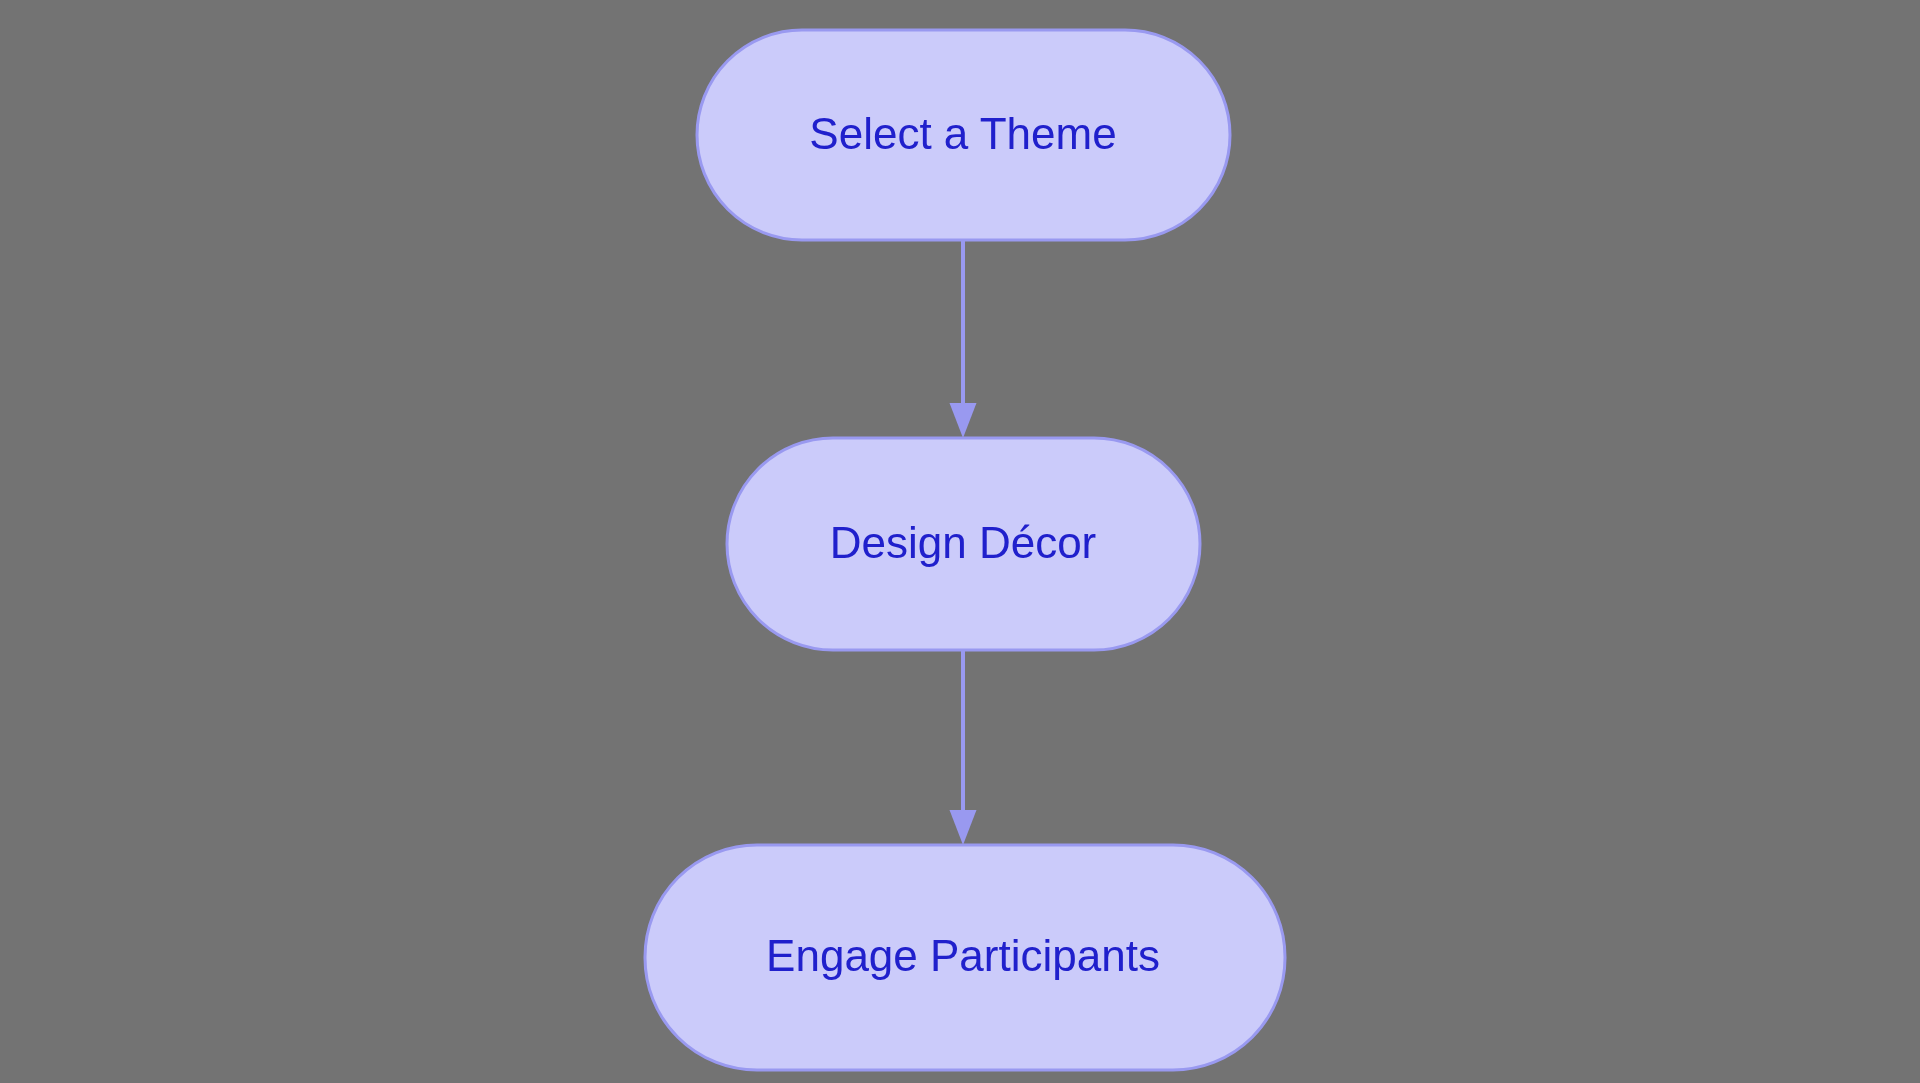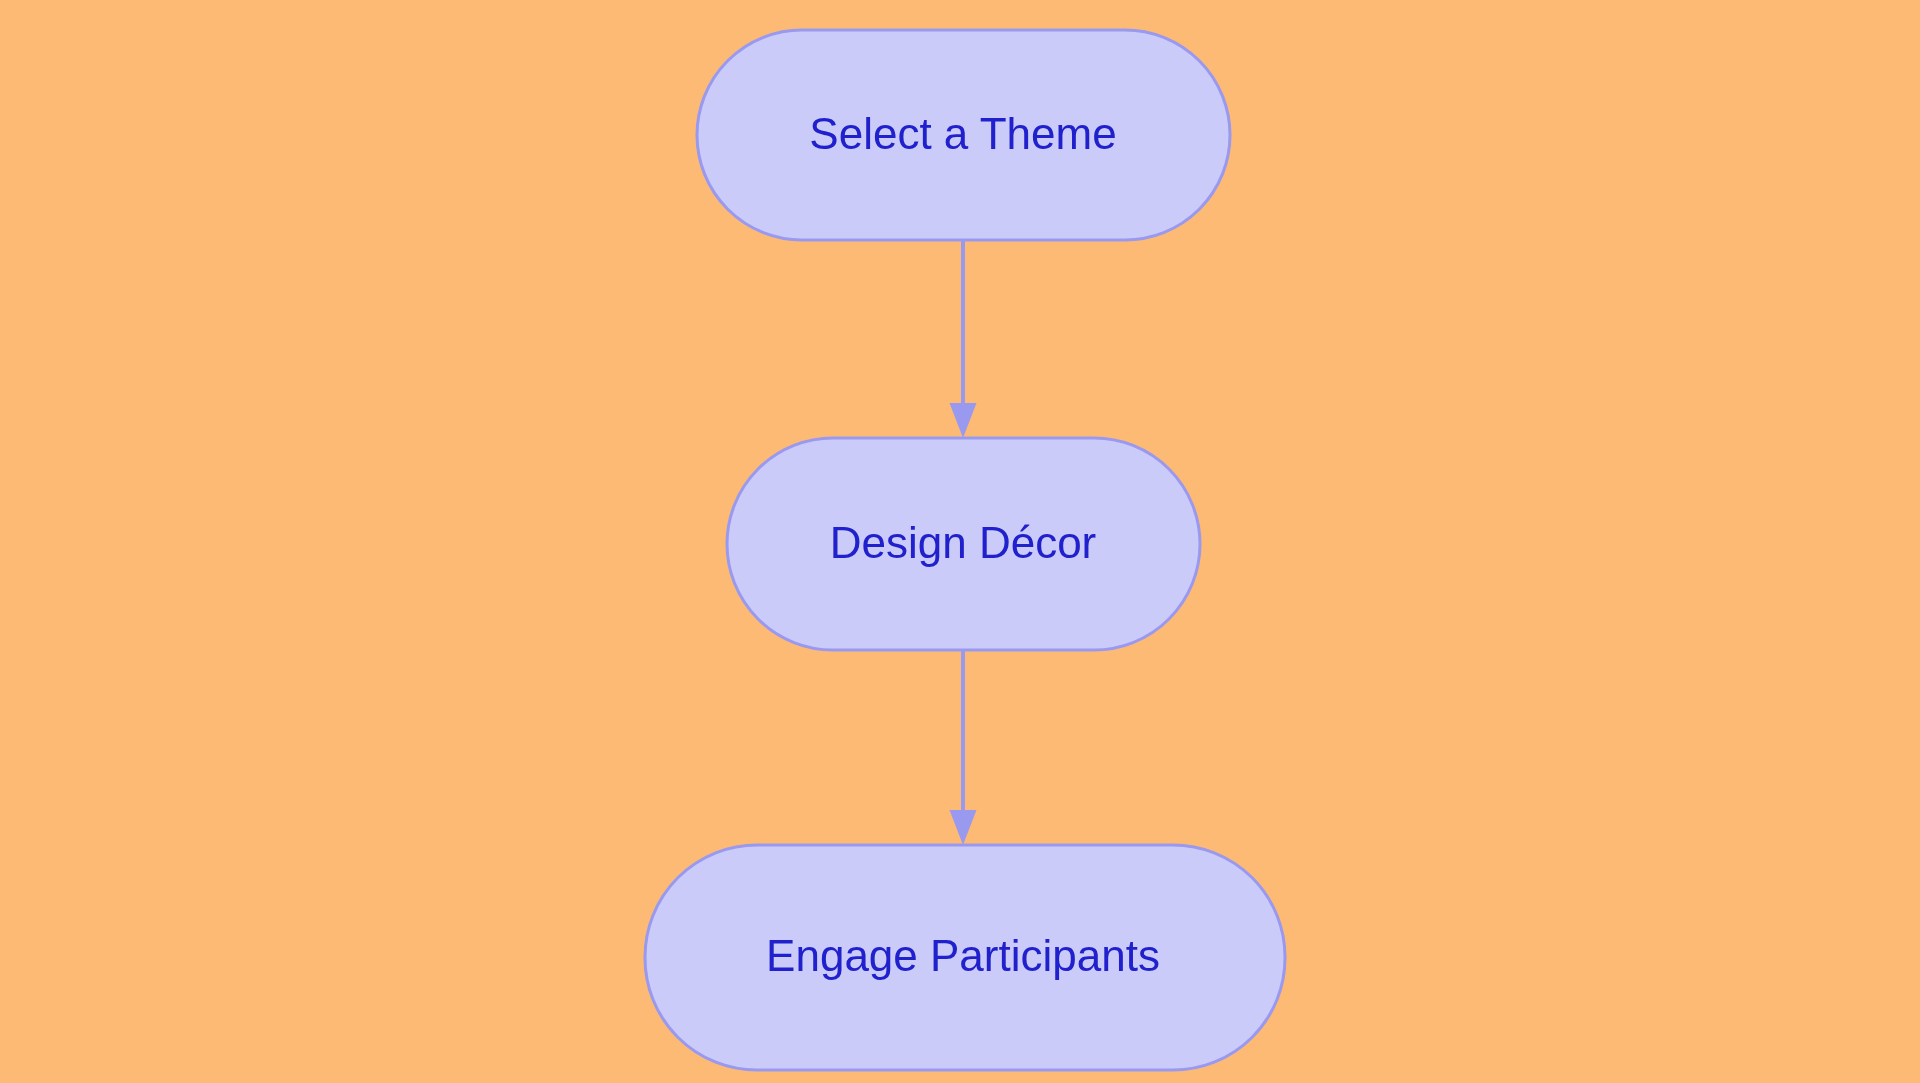--- a/index.html
+++ b/index.html
@@ -10,21 +10,21 @@
   body {
     width: 1920px;
     height: 1083px;
     font-family: "Liberation Sans", sans-serif;
     overflow: hidden;
   }
   #flowchart-canvas {
     position: relative;
     width: 1920px;
     height: 1083px;
-    background: #fdba74;
+    background: #737373;
   }
   .flow-svg {
     position: absolute;
     top: 0;
     left: 0;
     width: 1920px;
     height: 1083px;
   }
   .node-shape {
     fill: #cbcbfa;

